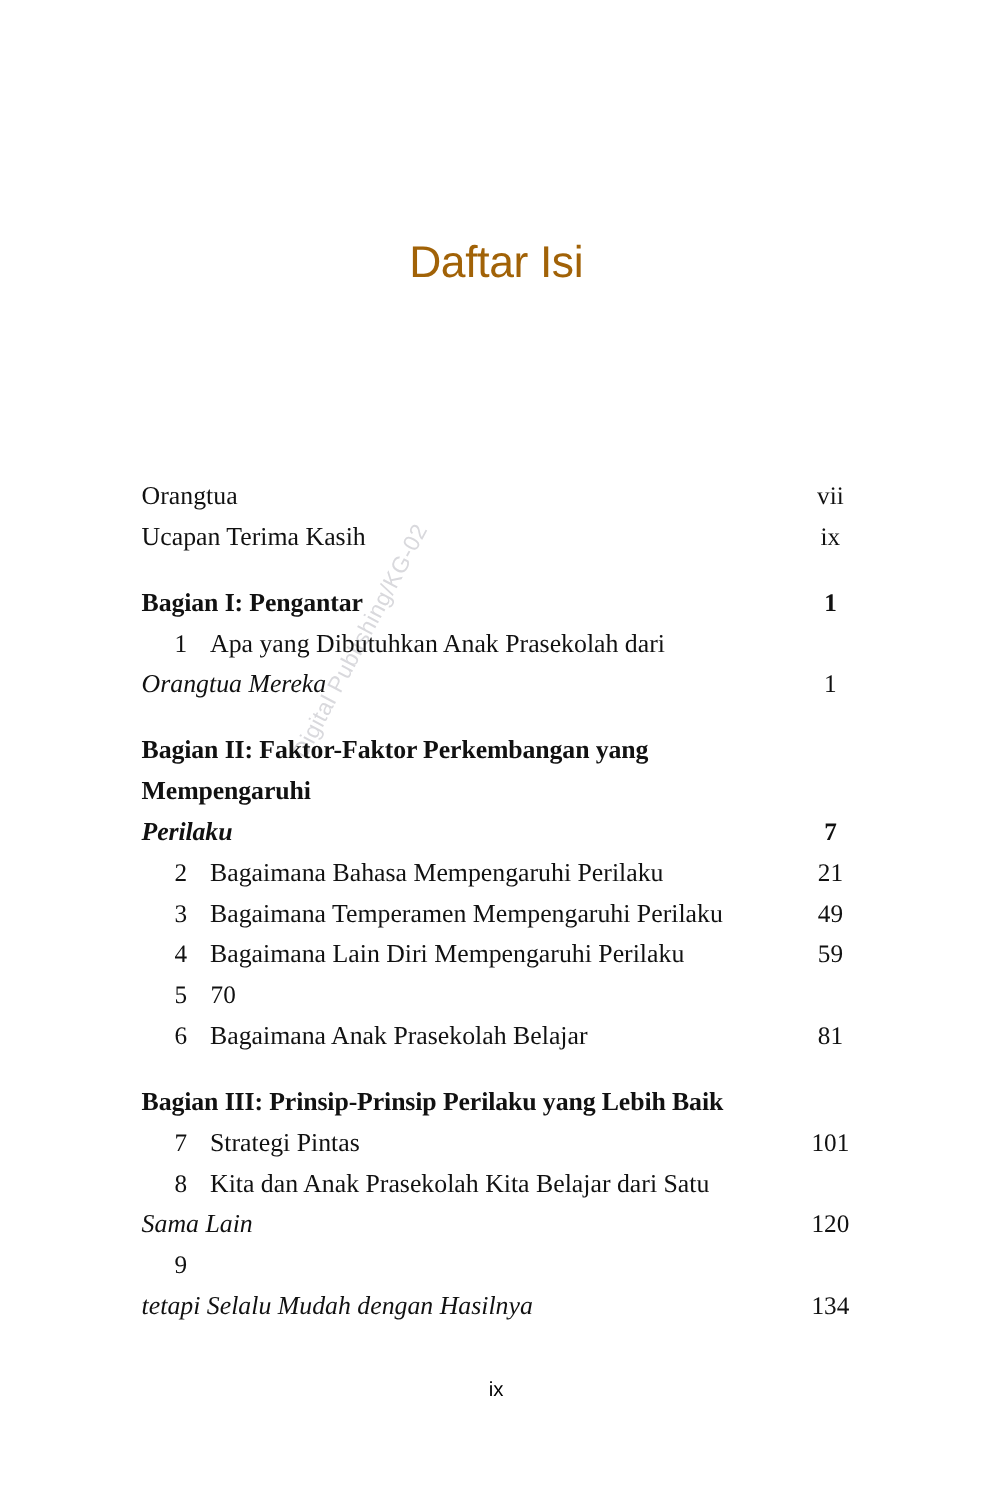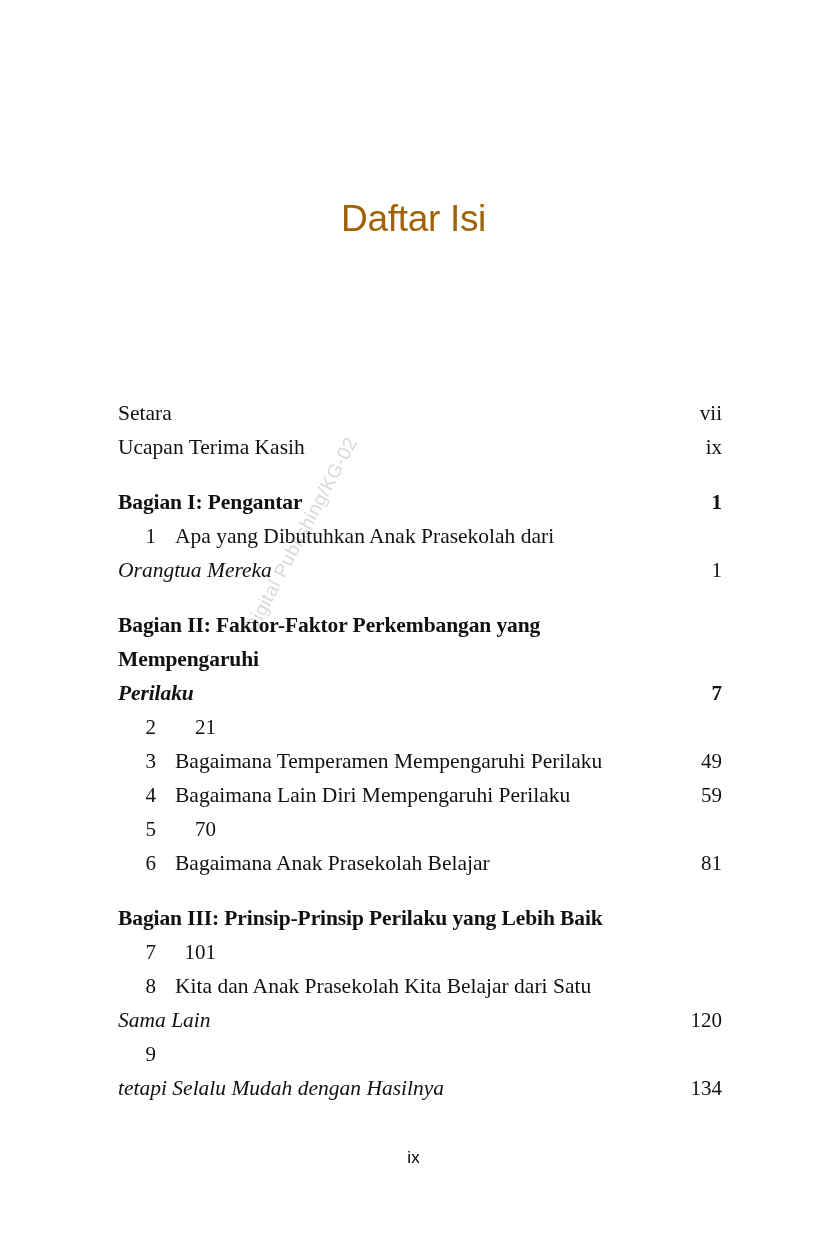--- a/index.html
+++ b/index.html
@@ -85,21 +85,21 @@
 
   .title-cell {
     flex: 1 1 auto;
     padding-left: 19px;
   }
 
   .title-cell.nopad { padding-left: 0; }
 
   .page-num {
     flex: 0 0 60px;
-    text-align: right;
+    text-align: center;
     font-size: 21px;
     white-space: nowrap;
   }
 
   .page-num.bold { font-weight: bold; }
 
   .row.part .page-num { font-weight: bold; }
 
   .indent-title { padding-left: 57px; font-style: italic; }
 
@@ -120,21 +120,21 @@
 
 <div class="page">
 
   <div class="watermark">Digital Publishing/KG-02</div>
 
   <div class="doc-title">Daftar Isi</div>
 
   <div class="toc">
 
     <div class="row front">
-      <div class="title-cell nopad">Setara</div>
+      <div class="title-cell nopad">Orangtua</div>
       <div class="page-num">vii</div>
     </div>
 
     <div class="row front">
       <div class="title-cell nopad">Ucapan Terima Kasih</div>
       <div class="page-num">ix</div>
     </div>
 
     <div class="row part">
       <div class="title-cell nopad">Bagian I: Pengantar</div>
@@ -155,20 +155,21 @@
       <div class="title-cell nopad">Bagian II: Faktor-Faktor Perkembangan yang Mempengaruhi</div>
       <div class="page-num"></div>
     </div>
     <div class="row part" style="margin-top:0">
       <div class="title-cell indent-title nopad">Perilaku</div>
       <div class="page-num bold">7</div>
     </div>
 
     <div class="row chapter">
       <div class="num">2</div>
+      <div class="title-cell">Bagaimana Bahasa Mempengaruhi Perilaku</div>
       <div class="page-num">21</div>
     </div>
     <div class="row chapter">
       <div class="num">3</div>
       <div class="title-cell">Bagaimana Temperamen Mempengaruhi Perilaku</div>
       <div class="page-num">49</div>
     </div>
     <div class="row chapter">
       <div class="num">4</div>
       <div class="title-cell">Bagaimana Lain Diri Mempengaruhi Perilaku</div>
@@ -184,20 +185,21 @@
       <div class="page-num">81</div>
     </div>
 
     <div class="row part">
       <div class="title-cell nopad">Bagian III: Prinsip-Prinsip Perilaku yang Lebih Baik</div>
       <div class="page-num bold"></div>
     </div>
 
     <div class="row chapter">
       <div class="num">7</div>
+      <div class="title-cell">Strategi Pintas</div>
       <div class="page-num">101</div>
     </div>
 
     <div class="row chapter">
       <div class="num">8</div>
       <div class="title-cell">Kita dan Anak Prasekolah Kita Belajar dari Satu</div>
       <div class="page-num"></div>
     </div>
     <div class="row cont">
       <div class="title-cell indent-title nopad">Sama Lain</div>

